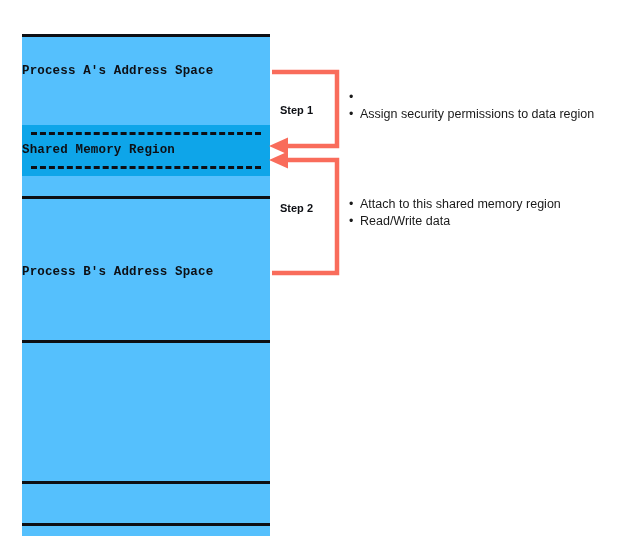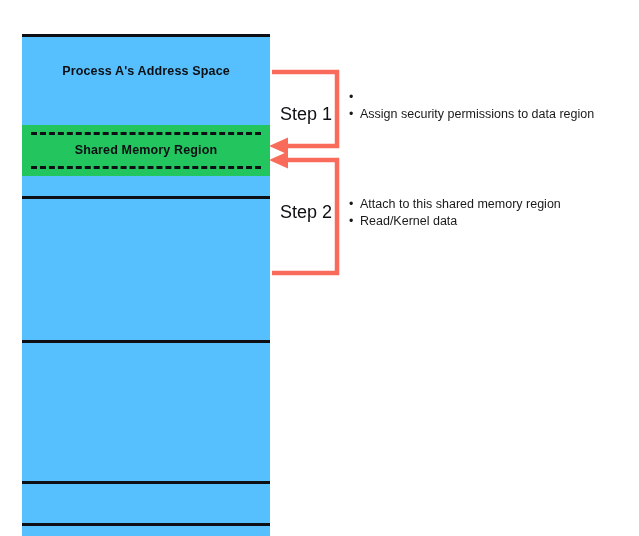--- a/index.html
+++ b/index.html
@@ -38,57 +38,57 @@
     left: 0;
     width: 248px;
     height: 3px;
     background: #0d0f14;
   }
 
   .shared-region {
     position: absolute;
     left: 0;
     width: 248px;
-    background: #22c55e;
+    background: #0ea5e9;
   }
 
   .dash-line {
     position: absolute;
     left: 9px;
     width: 230px;
     height: 0;
     border-top: 3px dashed #0d0f14;
   }
 
   .seg-label {
     position: absolute;
     left: 0;
     width: 248px;
-    text-align: center;
     font-size: 12.5px;
     font-weight: bold;
     color: #0d0f14;
     letter-spacing: .15px;
     white-space: nowrap;
+    font-family: Liberation Mono, monospace;
   }
 
   
   #arrows {
     position: absolute;
     left: 0;
     top: 0;
     width: 639px;
     height: 536px;
     pointer-events: none;
   }
 
   .step-label {
     position: absolute;
-    font-size: 18px;
-    font-weight: normal;
+    font-size: 11px;
+    font-weight: bold;
     color: #0d0f14;
     white-space: nowrap;
   }
 
   
   .bullets {
     position: absolute;
     font-size: 12.5px;
     color: #1a1a1a;
     line-height: 17px;
@@ -118,20 +118,21 @@
     <div class="seg-label" style="top:30px;">Process A's Address Space</div>
 
     <div class="shared-region" style="top:91px; height:51px;">
       <div class="dash-line" style="top:7px;"></div>
       <div class="seg-label" style="top:18px;">Shared Memory Region</div>
       <div class="dash-line" style="top:41px;"></div>
     </div>
 
     <div class="seg-line" style="top:162px;"></div>
 
+    <div class="seg-label" style="top:231px;">Process B's Address Space</div>
 
     <div class="seg-line" style="top:306px;"></div>
 
     <div class="seg-line" style="top:447px;"></div>
 
 
     <div class="seg-line" style="top:489px;"></div>
   </div>
 
   <svg id="arrows" viewBox="0 0 639 536">
@@ -161,17 +162,17 @@
     </div>
   </div>
 
   <div class="bullets" style="left:349px; top:196px;">
     <div class="row">
       <span class="dot">•</span>
       <span>Attach to this shared memory region</span>
     </div>
     <div class="row">
       <span class="dot">•</span>
-      <span>Read/Kernel data</span>
+      <span>Read/Write data</span>
     </div>
   </div>
 
 </div>
 
 </body></html>

